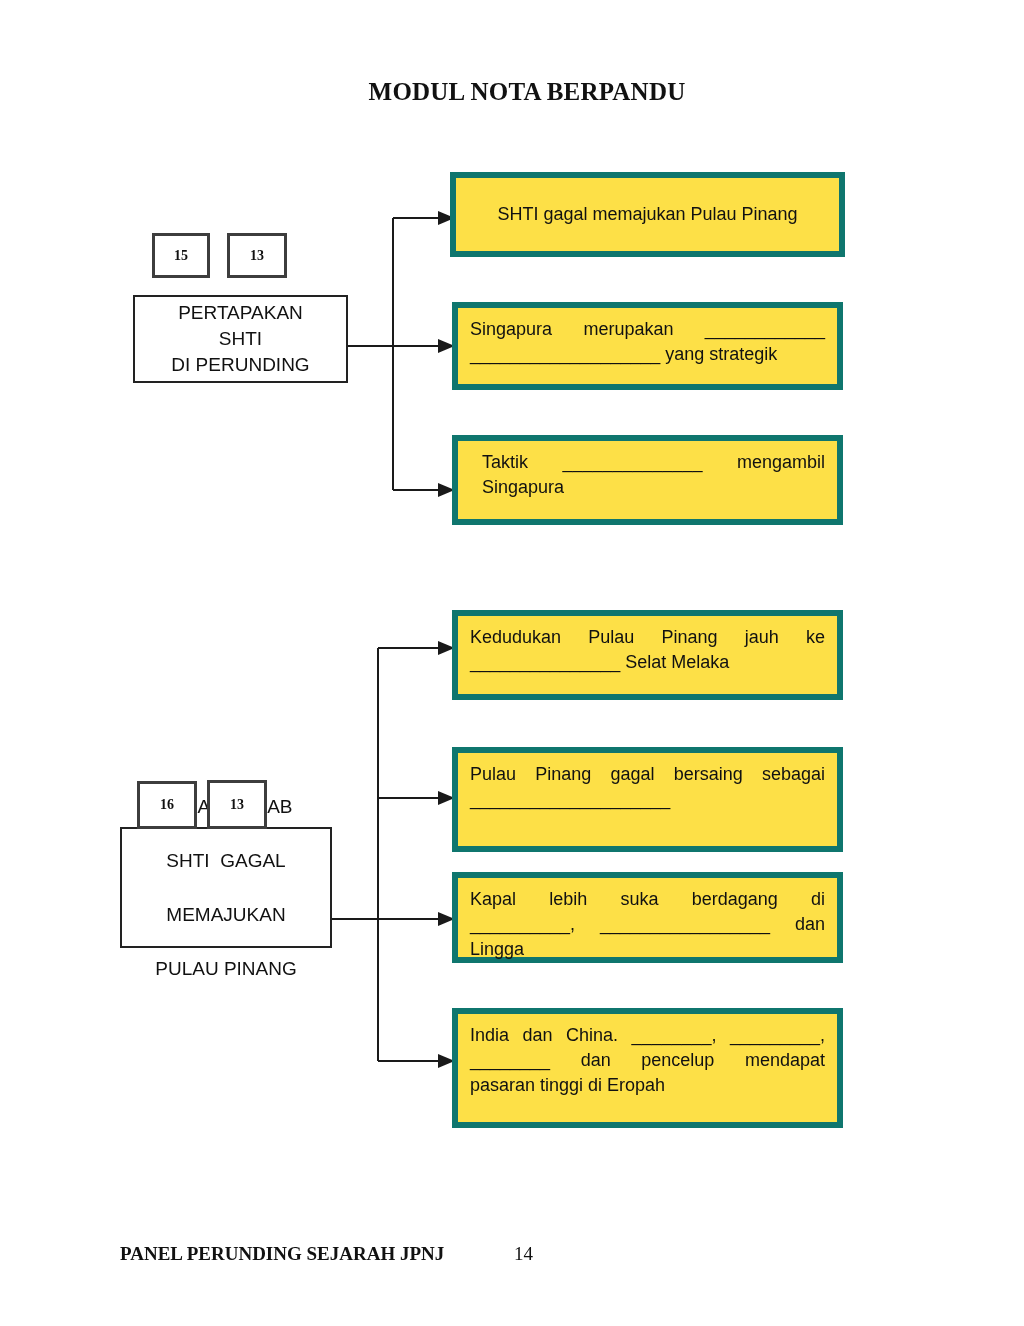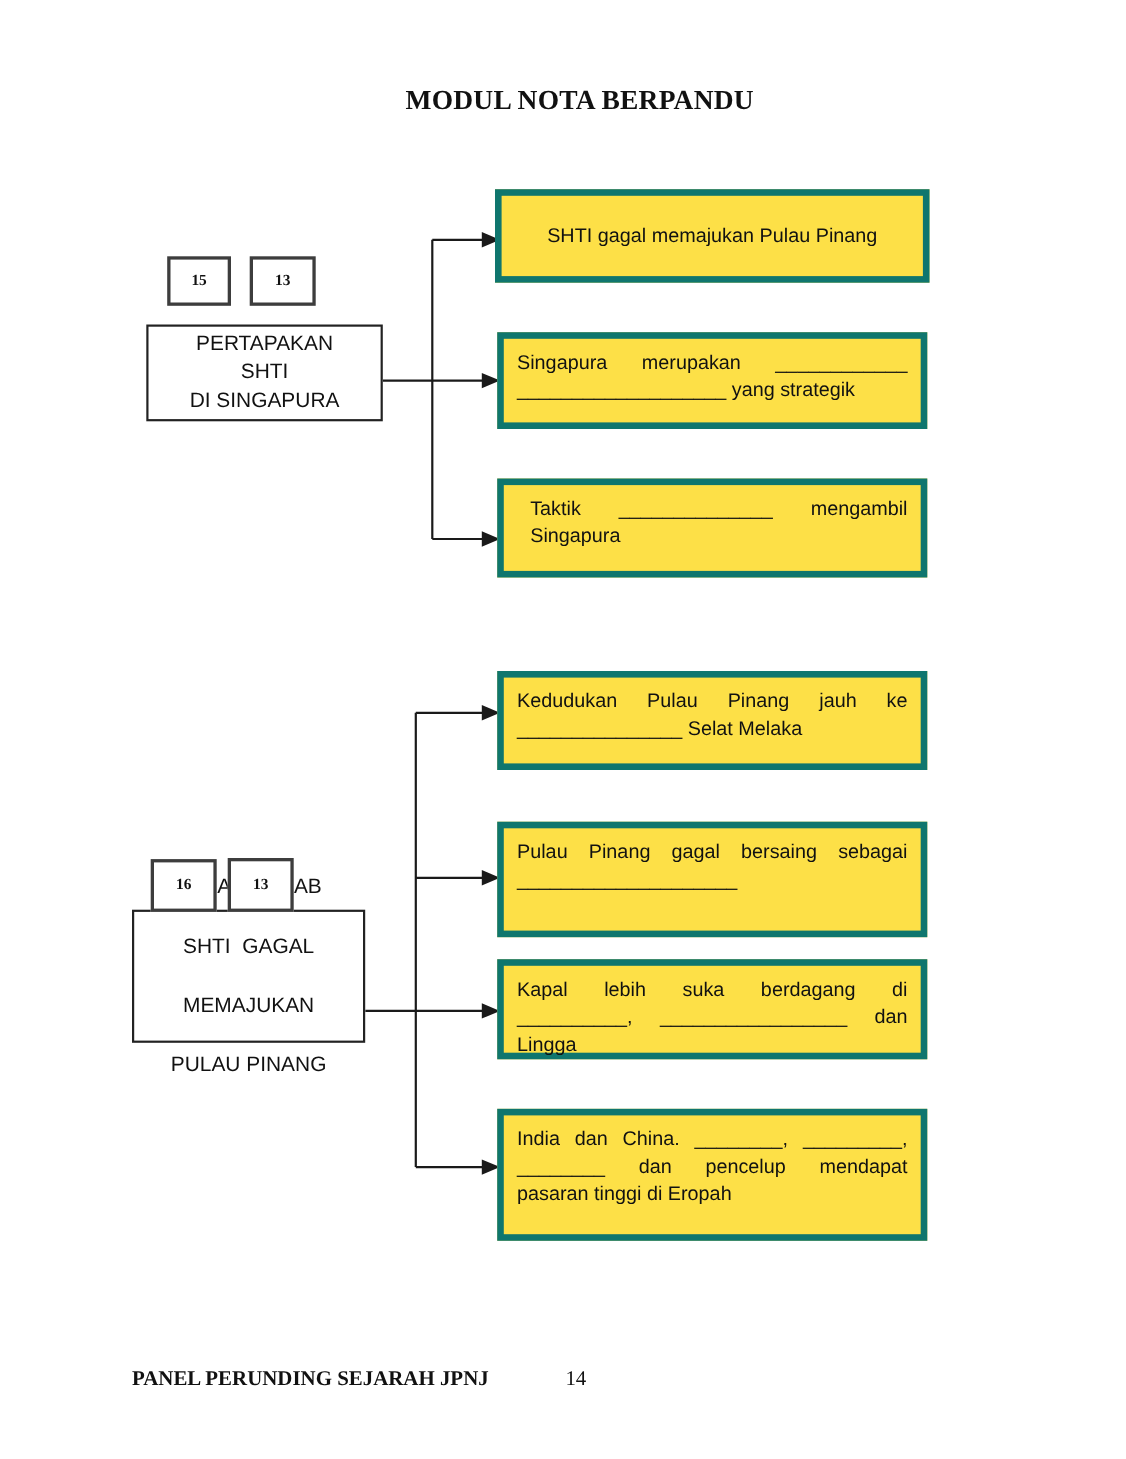--- a/index.html
+++ b/index.html
@@ -113,21 +113,21 @@
       <polygon points="452,1061 439,1055.5 439,1066.5"></polygon>
     </g>
   </svg>
 
   <div class="tag" style="left:152px; top:233px; width:58px; height:45px;">15</div>
   <div class="tag" style="left:227px; top:233px; width:60px; height:45px;">13</div>
 
   <div class="root" style="left:133px; top:295px; width:215px; height:88px;">
     <div class="rline">PERTAPAKAN</div>
     <div class="rline">SHTI</div>
-    <div class="rline">DI SINGAPURA</div>
+    <div class="rline">DI PERUNDING</div>
   </div>
 
   <div class="node vcenter" style="left:450px; top:172px; width:395px; height:85px;">
     <div class="nline">SHTI gagal memajukan Pulau Pinang</div>
   </div>
 
   <div class="node" style="left:452px; top:302px; width:391px; height:88px;">
     <div class="nline just">Singapura merupakan ____________</div>
     <div class="nline left">___________________ yang strategik</div>
   </div>

